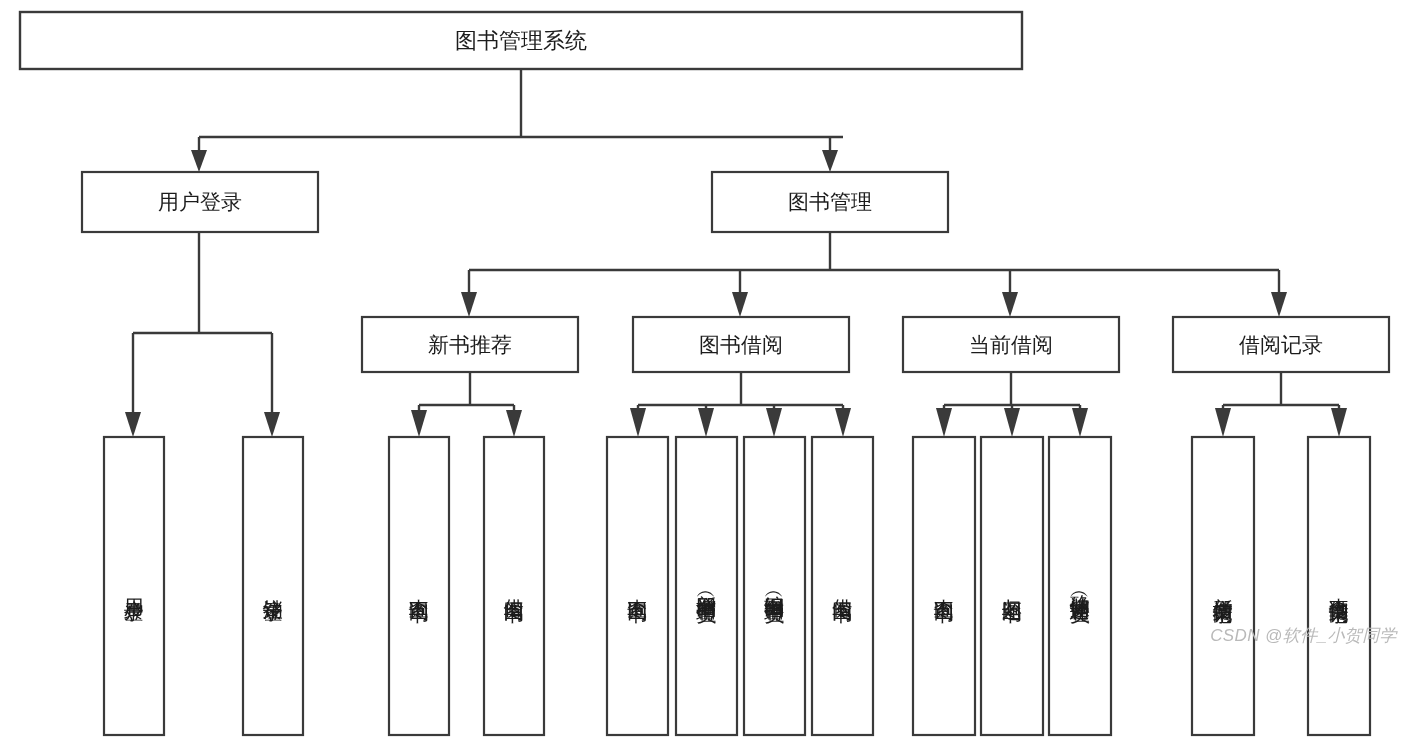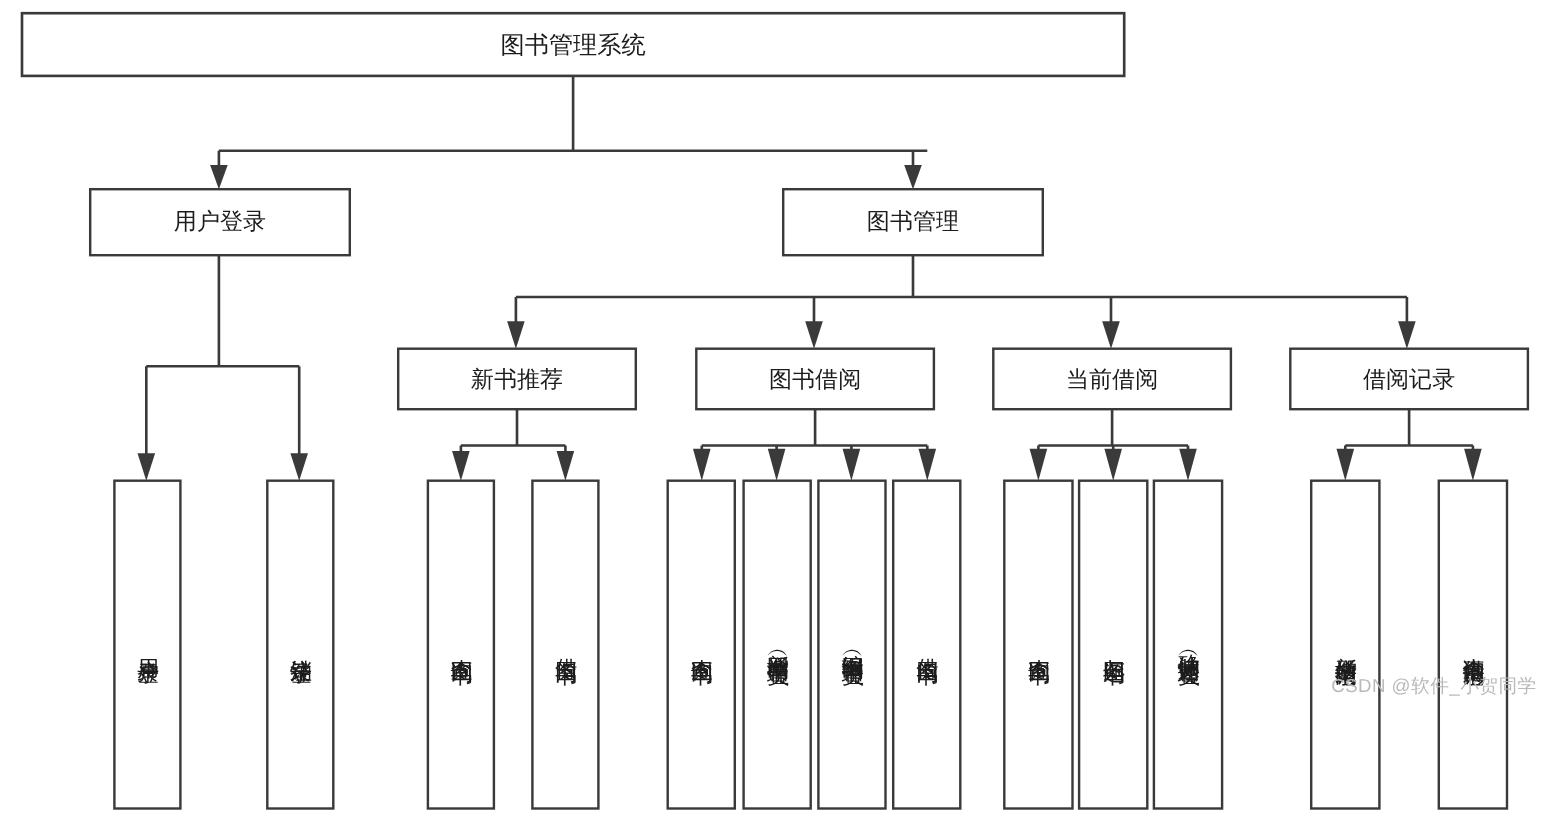--- a/index.html
+++ b/index.html
@@ -68,26 +68,27 @@
     font-size: 20px;
     line-height: 1.12;
     color: #1c1c1c;
     letter-spacing: 1.5px;
     white-space: nowrap;
     pointer-events: none;
   }
   .watermark {
     position: absolute;
     right: 8px;
-    bottom: 18px;
+    bottom: 6px;
     font-family: "Liberation Sans", "DejaVu Sans", sans-serif;
     font-size: 17px;
     color: #b9b9b9;
     letter-spacing: 0.4px;
     white-space: nowrap;
+    font-style: italic;
   }
 </style>
 </head>
 <body>
 
 <div id="diagram-root">
 
   <svg class="flow" viewBox="0 0 1405 747">
 
     <g>

